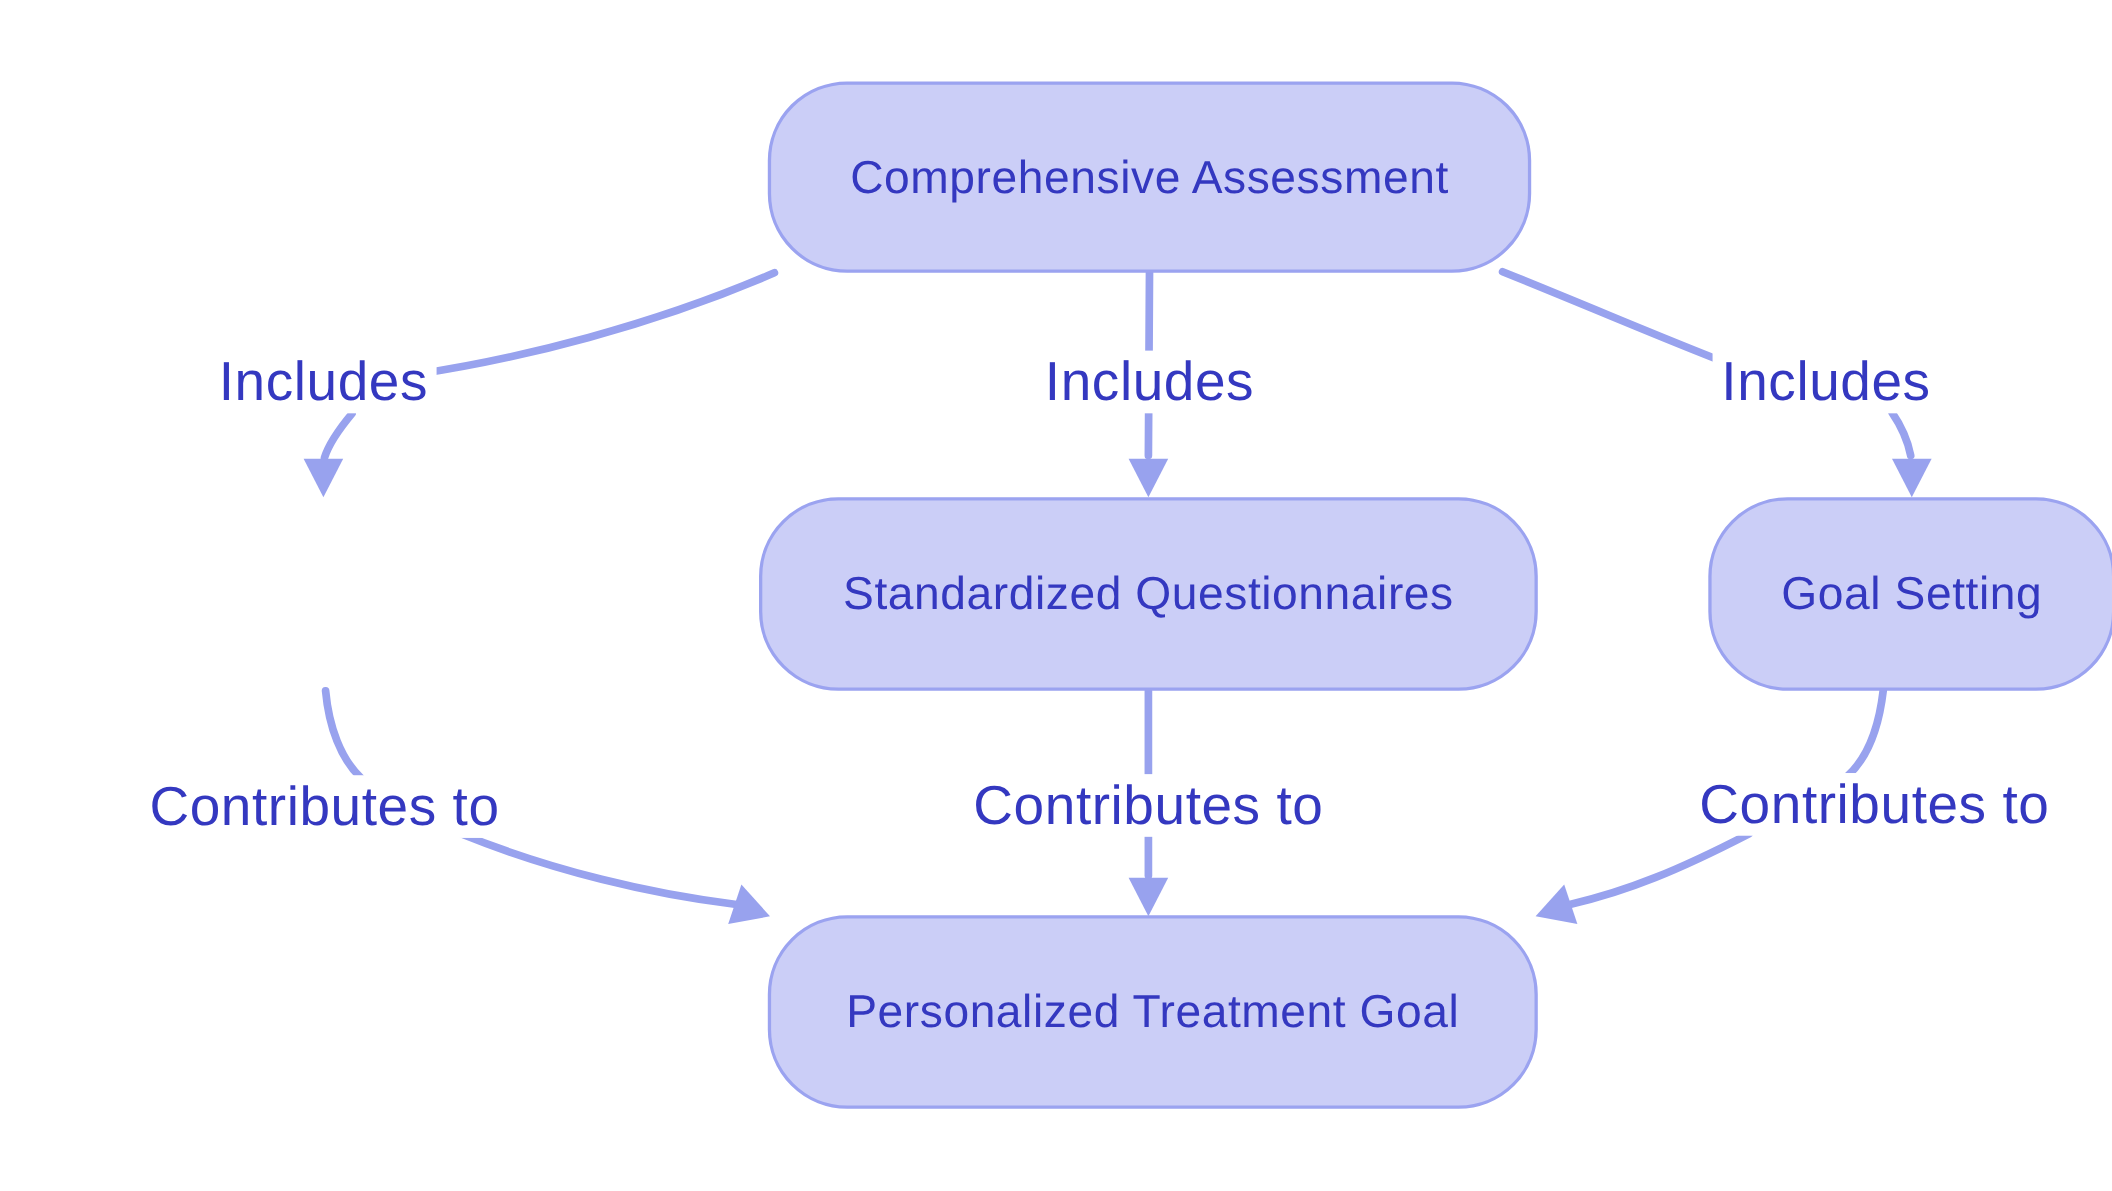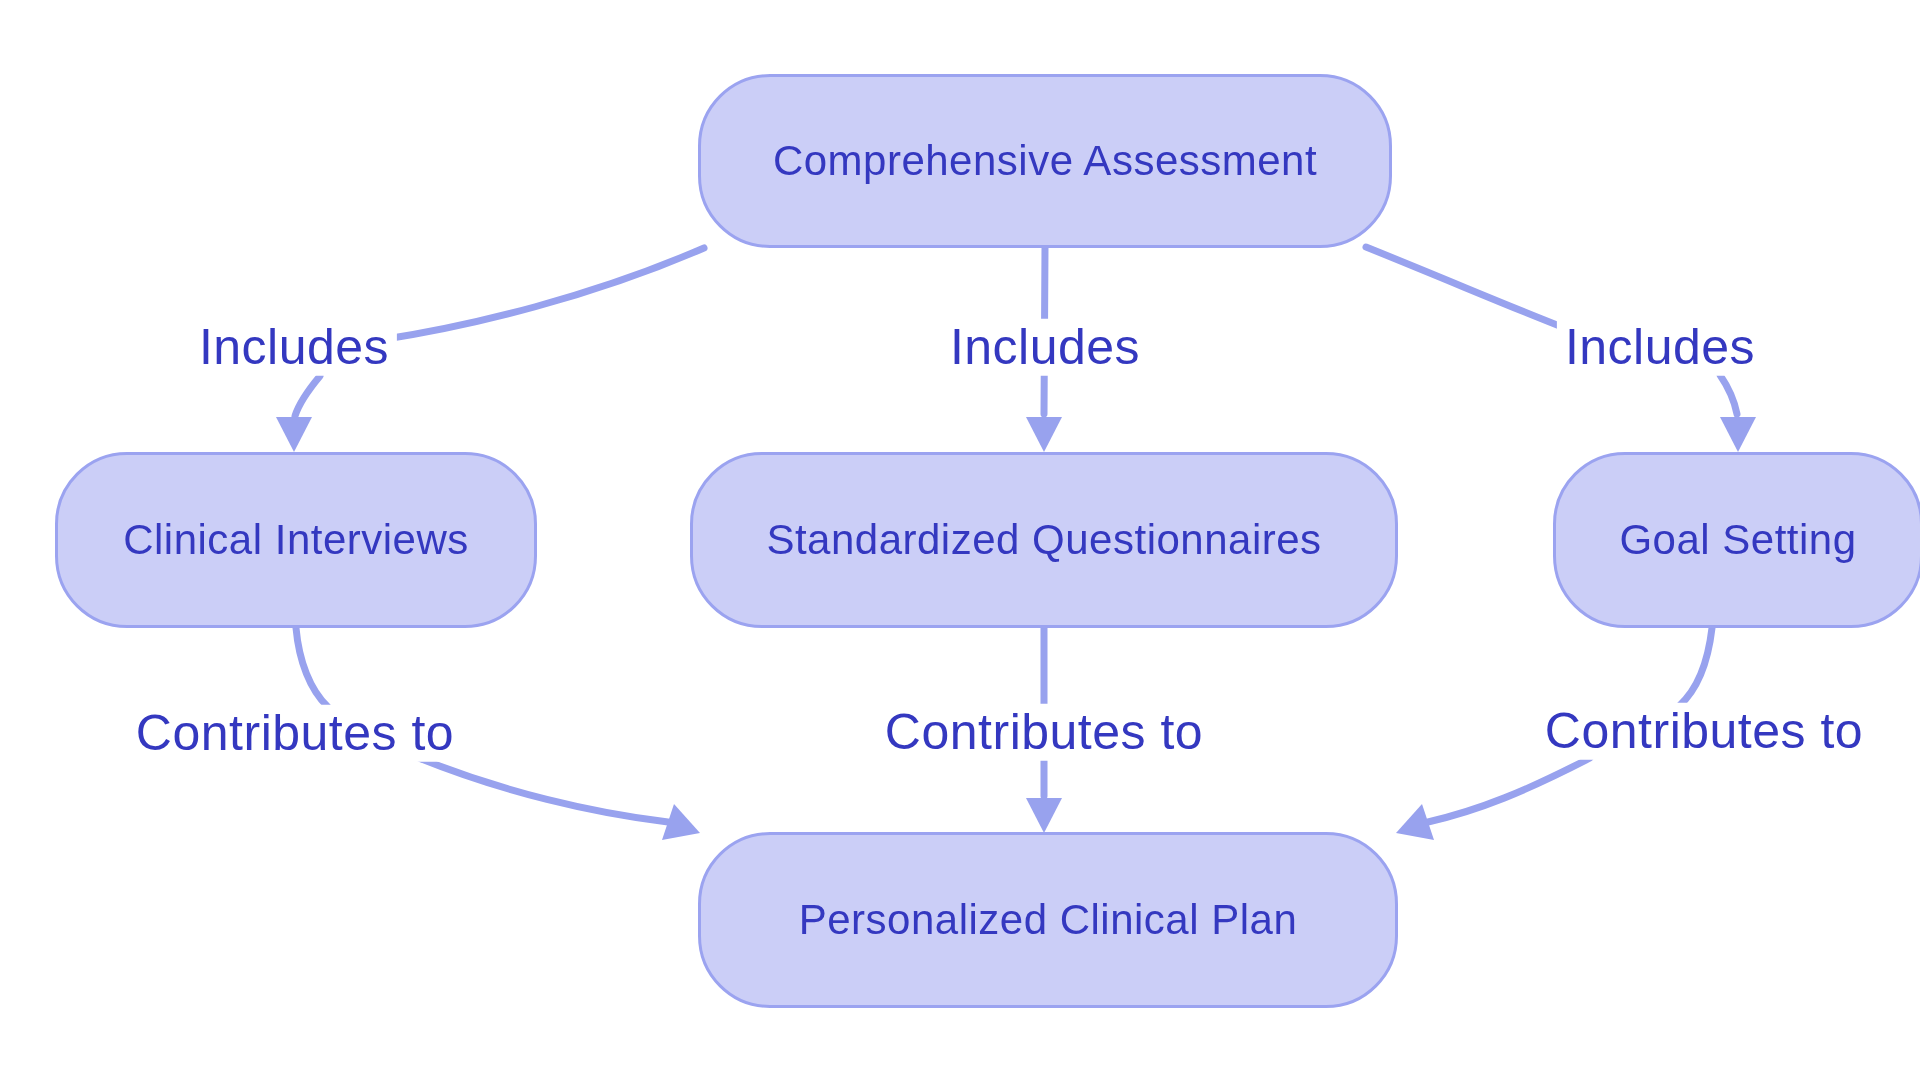--- a/index.html
+++ b/index.html
@@ -101,27 +101,26 @@
     <path class="edge-path" d="M 1016 628 L 1016 796"></path>
     <polygon class="arrowhead" points="1016,833 998,798 1034,798"></polygon>
 
     <path class="edge-path" d="M 1684 628 C 1680 662 1669 690 1651 706"></path>
     <path class="edge-path" d="M 1562 758 C 1498 791 1452 810 1400 822"></path>
     <polygon class="arrowhead" points="1368,833 1406,840 1394,804"></polygon>
   </svg>
 
   <div class="node node-comprehensive">Comprehensive Assessment</div>
 
-  <div class="node node-clinical">Clinical Interviews</div>
 
   <div class="node node-goal">Goal Setting</div>
 
   <div class="node node-standardized">Standardized Questionnaires</div>
 
-  <div class="node node-personalized">Personalized Clinical Plan</div>
+  <div class="node node-personalized">Personalized Treatment Goal</div>
 
   <div class="edge-label lbl-includes-left">Includes</div>
 
   <div class="edge-label lbl-includes-middle">Includes</div>
 
   <div class="edge-label lbl-includes-right">Includes</div>
 
   <div class="edge-label lbl-contributes-left">Contributes to</div>
 
   <div class="edge-label lbl-contributes-middle">Contributes to</div>

